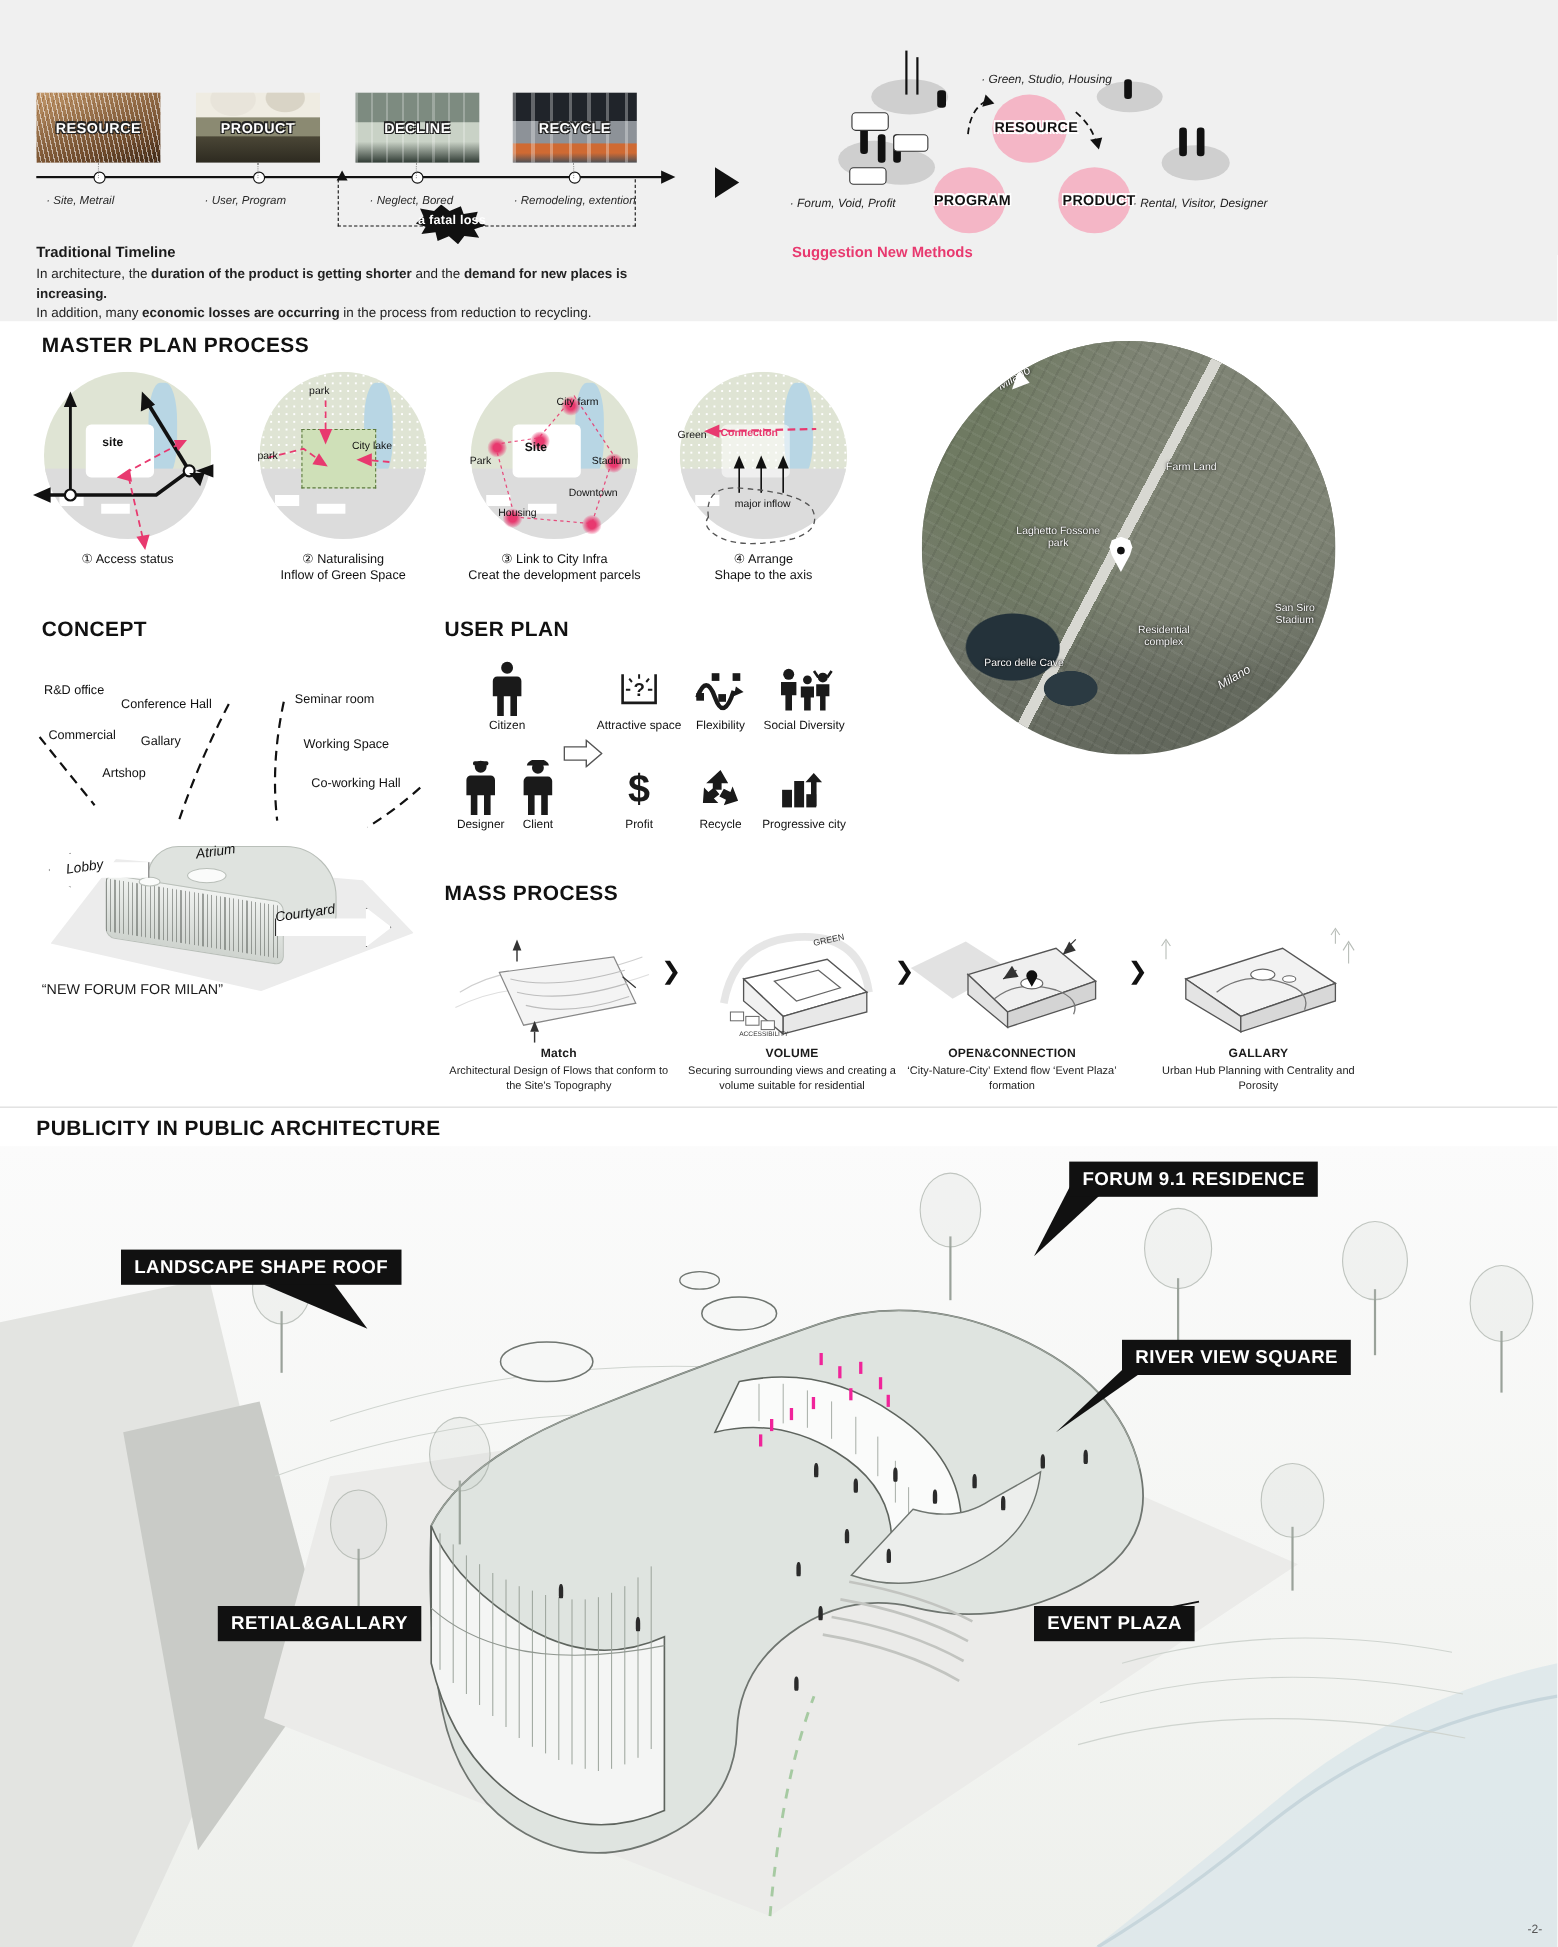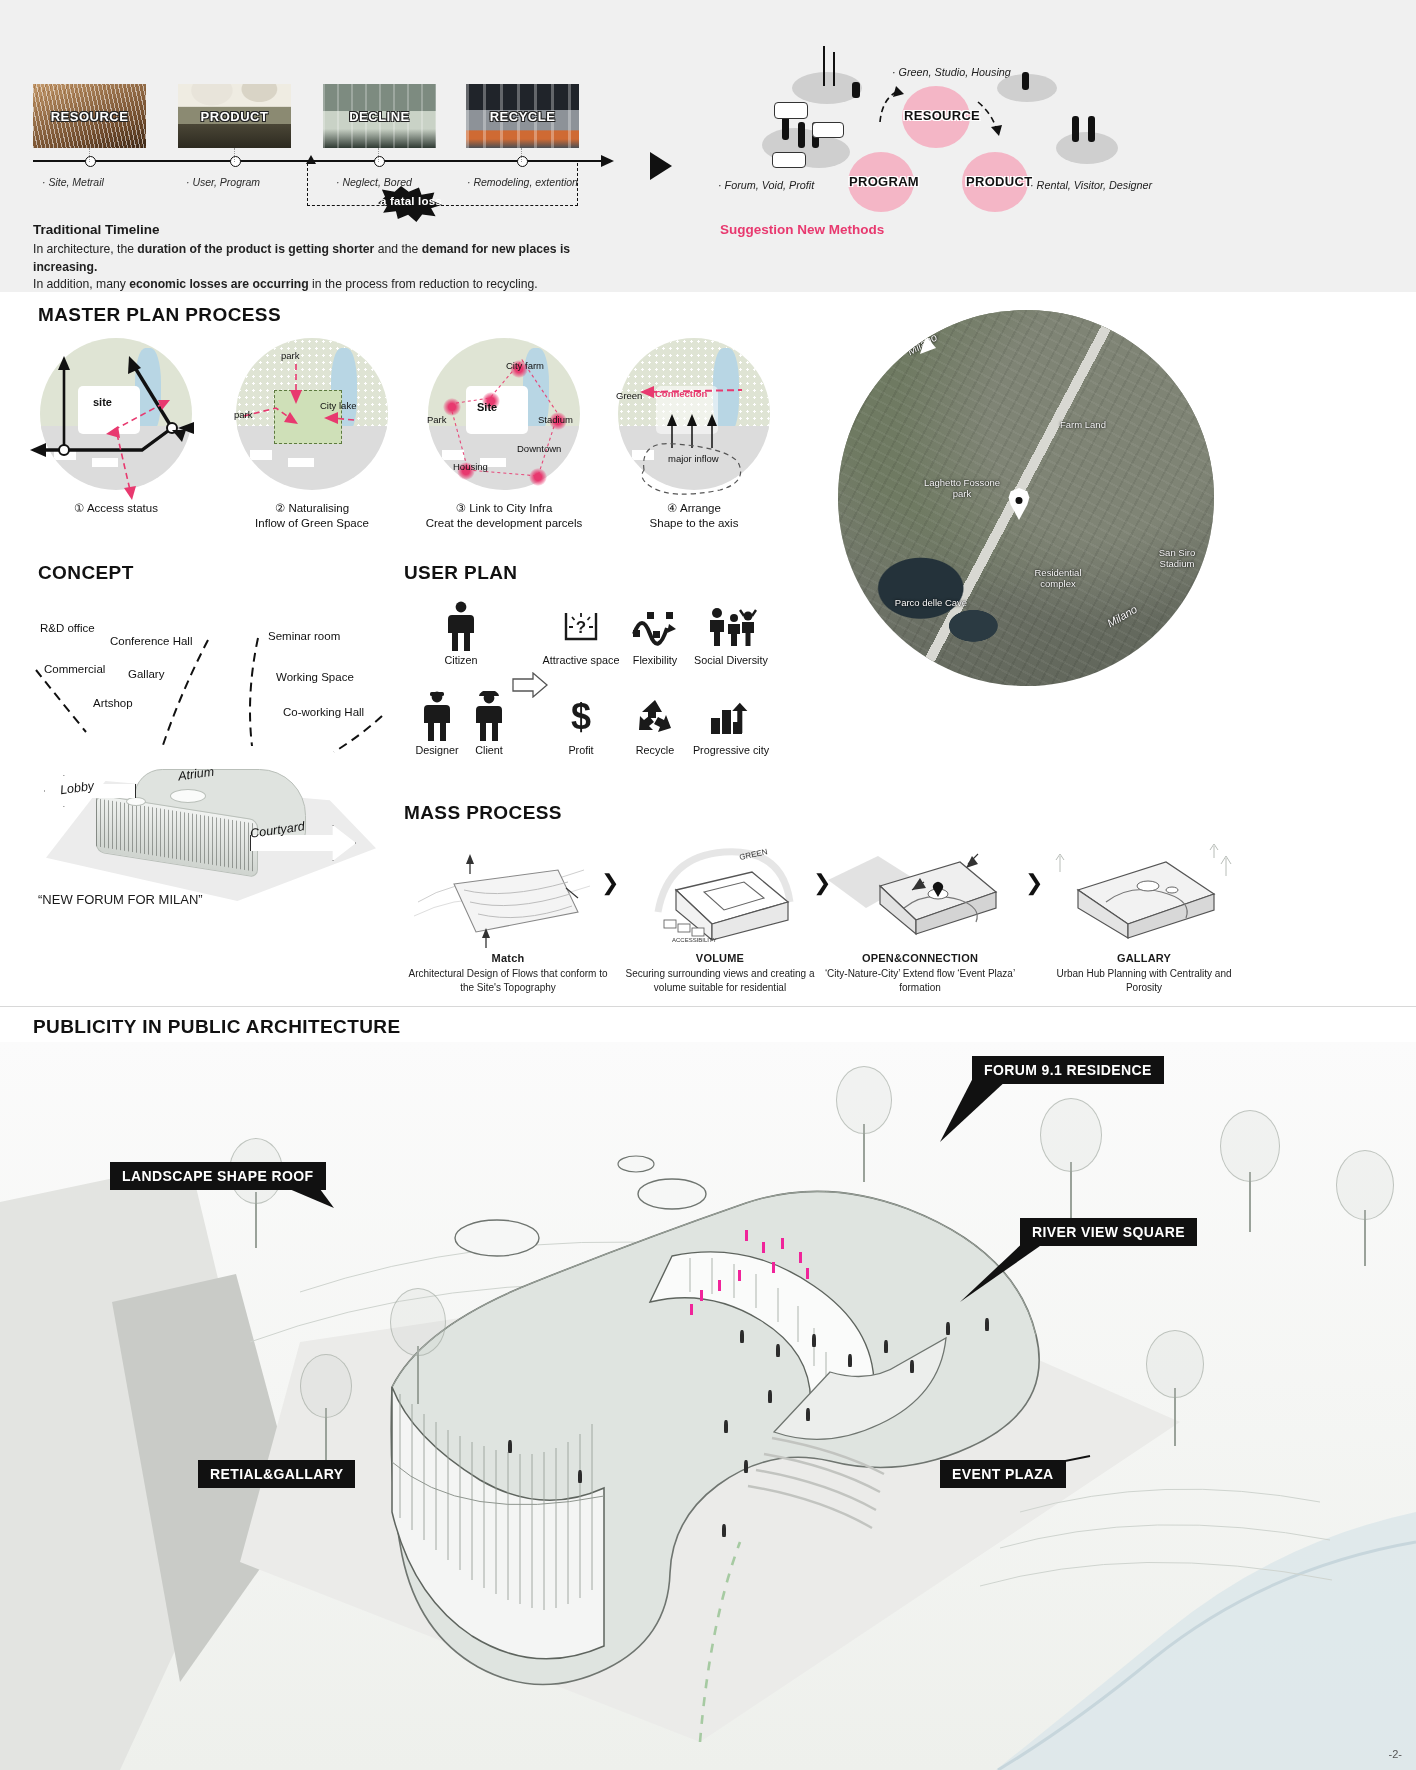--- a/index.html
+++ b/index.html
@@ -134,21 +134,21 @@
   
   .mp{position:absolute;width:200px;}
   .mp .img{height:120px;position:relative;overflow:hidden;}
   .mp .t{text-align:center;font-size:11px;font-weight:bold;margin-top:4px;letter-spacing:.2px;}
   .mp .d{text-align:center;font-size:10px;line-height:1.35;color:#222;margin-top:3px;}
   .chev{position:absolute;font-size:22px;color:#111;font-weight:300;}
 
   
   .render{position:absolute;left:0;top:1042px;width:1416px;height:728px;overflow:hidden;
     background:linear-gradient(180deg,#fbfbfb 0%,#f4f5f3 45%,#eef0ec 100%);}
-  .callout{position:absolute;background:#111;color:#fff;font-size:14px;font-weight:bold;
+  .callout{position:absolute;background:#111;color:#fff;font-size:17px;font-weight:bold;
     padding:6px 12px;letter-spacing:.4px;white-space:nowrap;}
   .pagenum{position:absolute;right:14px;bottom:10px;font-size:11px;color:#555;}
   .tree{position:absolute;}
   .tree .trunk{position:absolute;left:50%;transform:translateX(-50%);bottom:0;width:2px;background:#9aa29a;}
   .tree .crown{position:absolute;left:50%;transform:translateX(-50%);border-radius:50%;
     border:1px solid rgba(150,158,150,.55);background:rgba(200,206,200,.18);}
   .figurine{position:absolute;background:#2b2b2b;border-radius:40% 40% 20% 20%;}
   .pinkfig{position:absolute;background:#f0249a;}
   .sep-line{position:absolute;background:#d8d8d8;height:1px;}
 </style>
@@ -783,21 +783,21 @@
       <polygon points="240,126 300,120 334,166" fill="#111"></polygon>
       <polygon points="1028,196 1060,190 960,260" fill="#111"></polygon>
       <polygon points="340,432 360,426 704,438" fill="#111" opacity="0"></polygon>
       <path d="M345,440 L700,440" stroke="#111" stroke-width="1.6" fill="none" opacity="0"></path>
       <path d="M950,442 L1090,414" stroke="#111" stroke-width="1.8" fill="none"></path>
       <path d="M1065,424 L950,442" stroke="#111" stroke-width="1.8" fill="none"></path>
       <path d="M338,432 L700,446" stroke="#111" stroke-width="1.6" fill="none" opacity="0"></path>
     </svg>
 
     <div class="callout" style="left:972px;top:14px">FORUM 9.1 RESIDENCE</div>
-    <div class="callout" style="left:110px;top:120px">LANDSCAPE SHAPE ROOF</div>
+    <div class="callout" style="left:110px;top:94px">LANDSCAPE SHAPE ROOF</div>
     <div class="callout" style="left:1020px;top:176px">RIVER VIEW SQUARE</div>
     <div class="callout" style="left:198px;top:418px">RETIAL&amp;GALLARY</div>
     <div class="callout" style="left:940px;top:418px">EVENT PLAZA</div>
 
     <div class="pagenum">-2-</div>
   </div>
 
 </div>
 
 </body></html>

